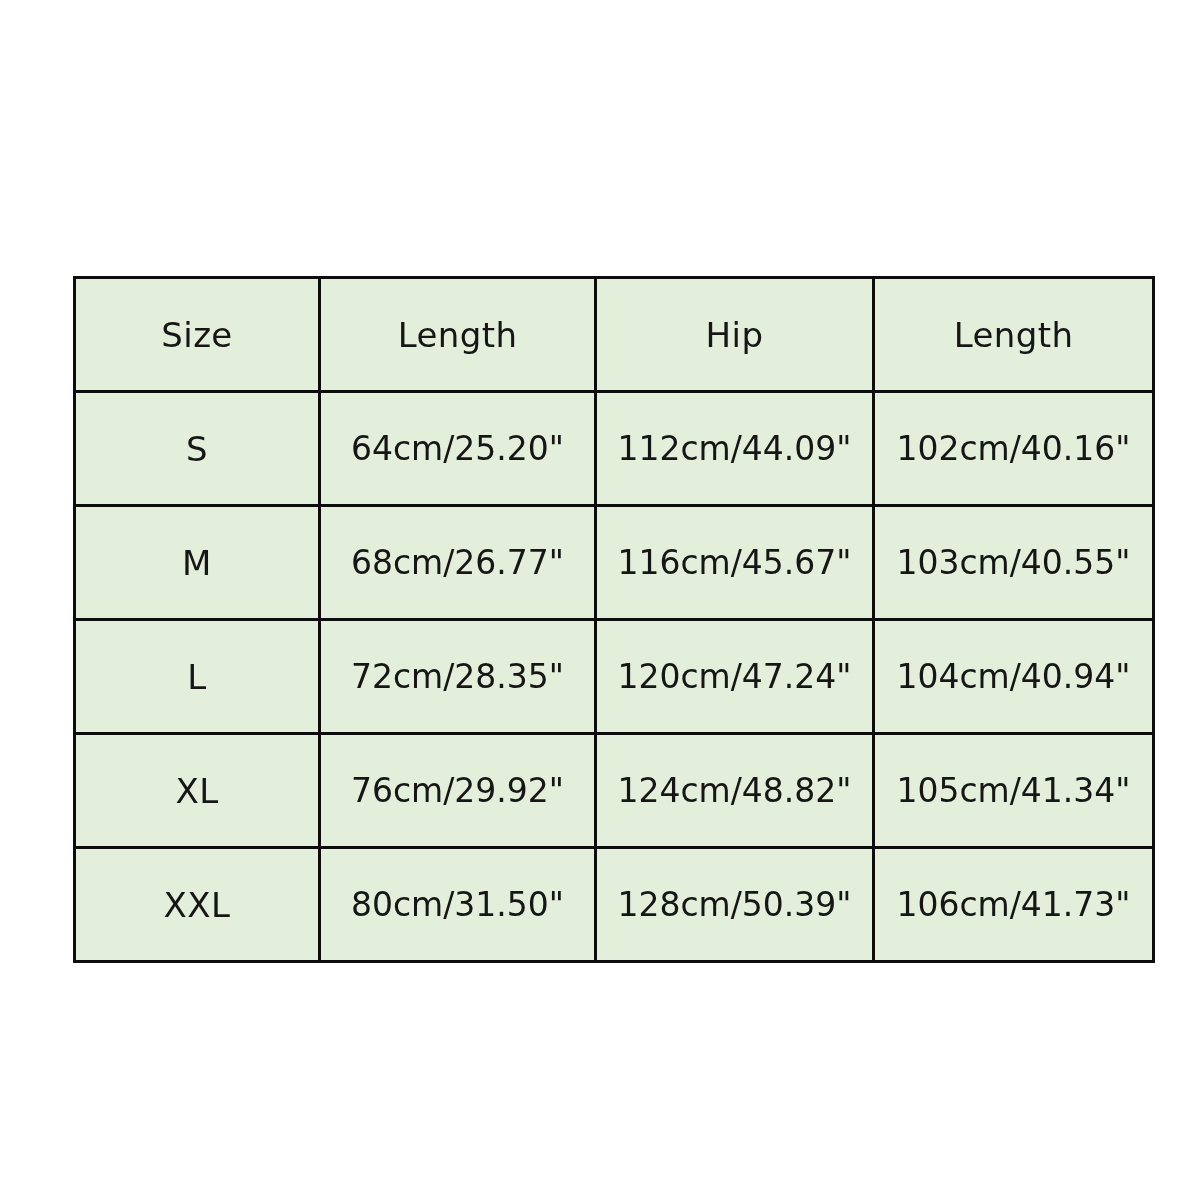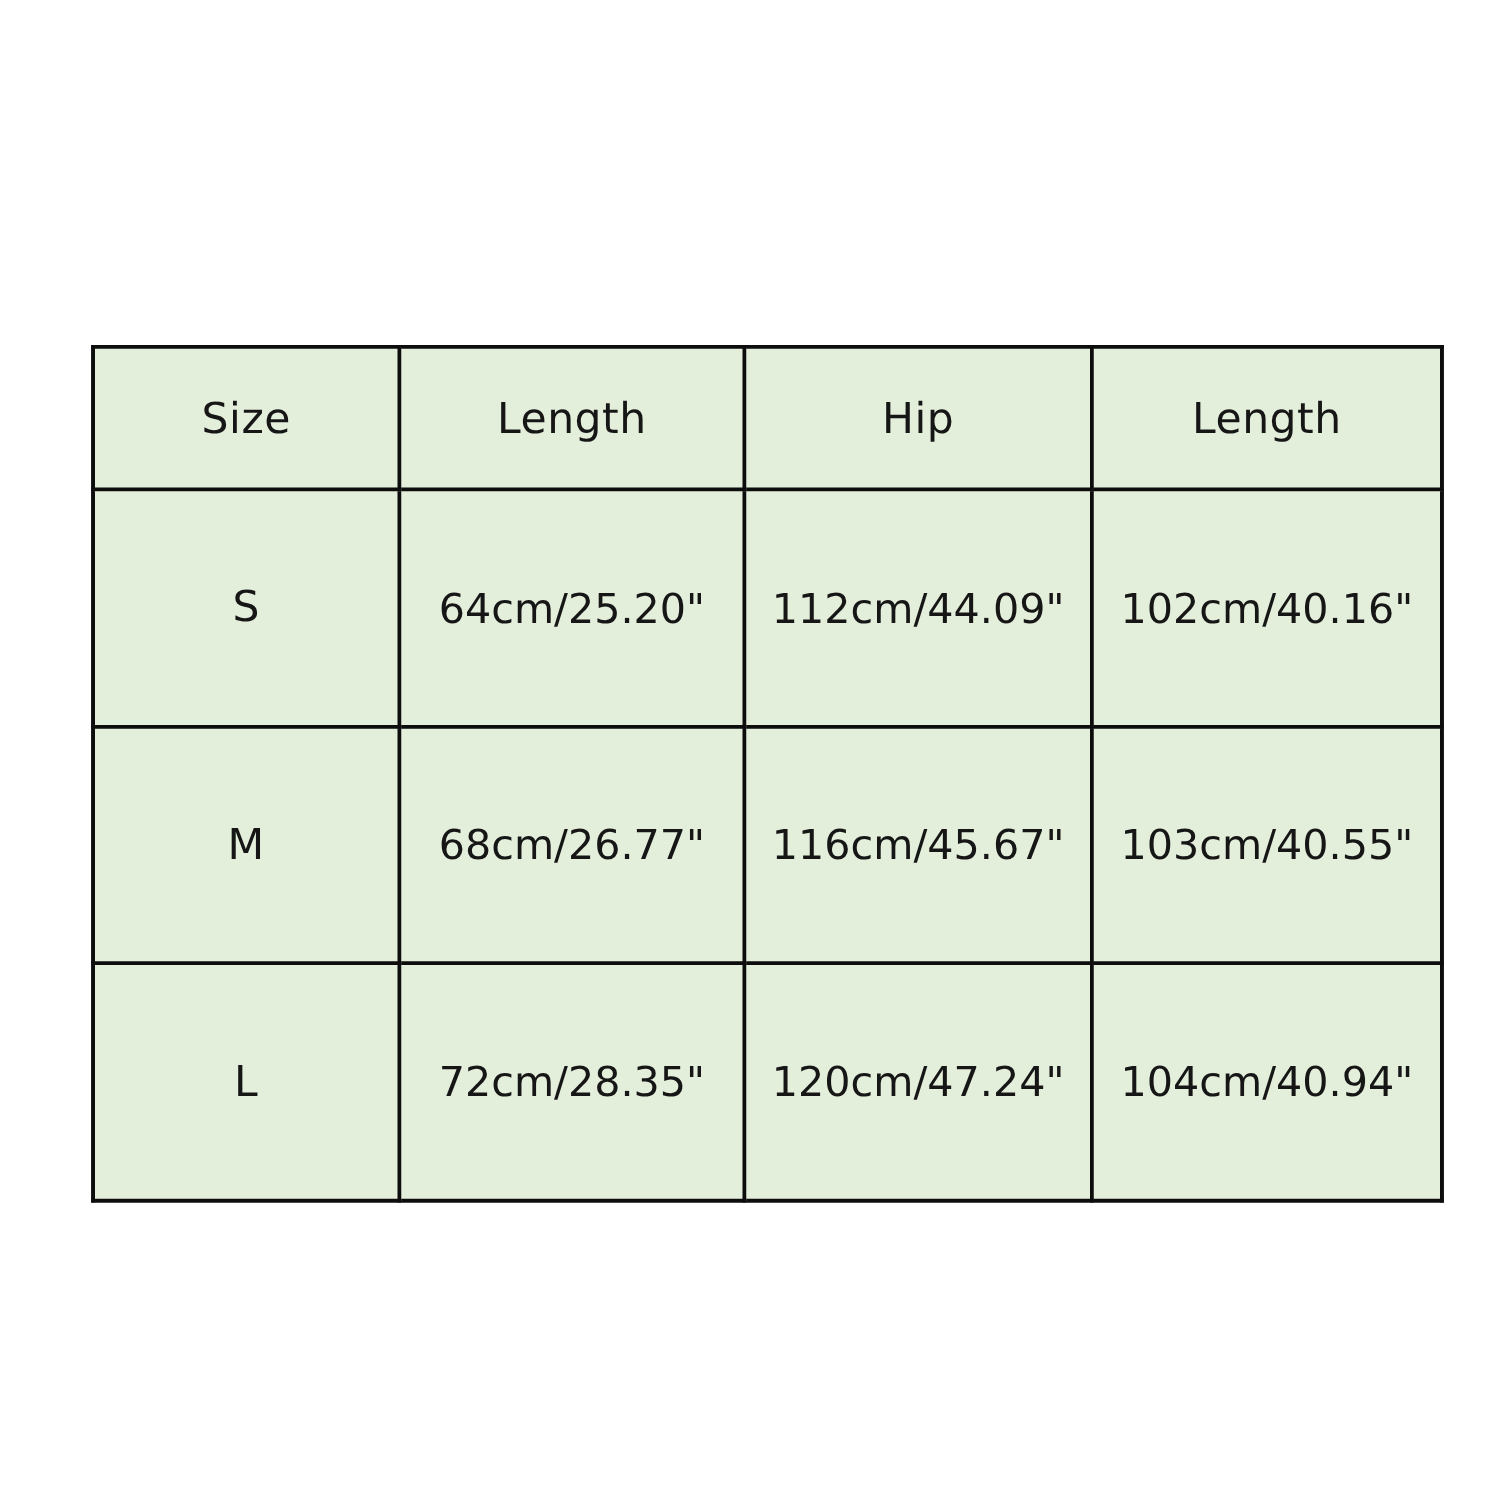--- a/index.html
+++ b/index.html
@@ -151,18 +151,46 @@
             <span class="cell-text">72cm/28.35"</span>
           </td>
           <td class="measure-cell">
             <span class="cell-text">120cm/47.24"</span>
           </td>
           <td class="measure-cell">
             <span class="cell-text">104cm/40.94"</span>
           </td>
         </tr>
 
+        <tr>
+          <td class="size-cell">
+            <span class="cell-text">XL</span>
+          </td>
+          <td class="measure-cell">
+            <span class="cell-text">76cm/29.92"</span>
+          </td>
+          <td class="measure-cell">
+            <span class="cell-text">124cm/48.82"</span>
+          </td>
+          <td class="measure-cell">
+            <span class="cell-text">105cm/41.34"</span>
+          </td>
+        </tr>
 
+        <tr>
+          <td class="size-cell">
+            <span class="cell-text">XXL</span>
+          </td>
+          <td class="measure-cell">
+            <span class="cell-text">80cm/31.50"</span>
+          </td>
+          <td class="measure-cell">
+            <span class="cell-text">128cm/50.39"</span>
+          </td>
+          <td class="measure-cell">
+            <span class="cell-text">106cm/41.73"</span>
+          </td>
+        </tr>
       </tbody>
     </table>
   </div>
 
 </div>
 
 </body></html>

